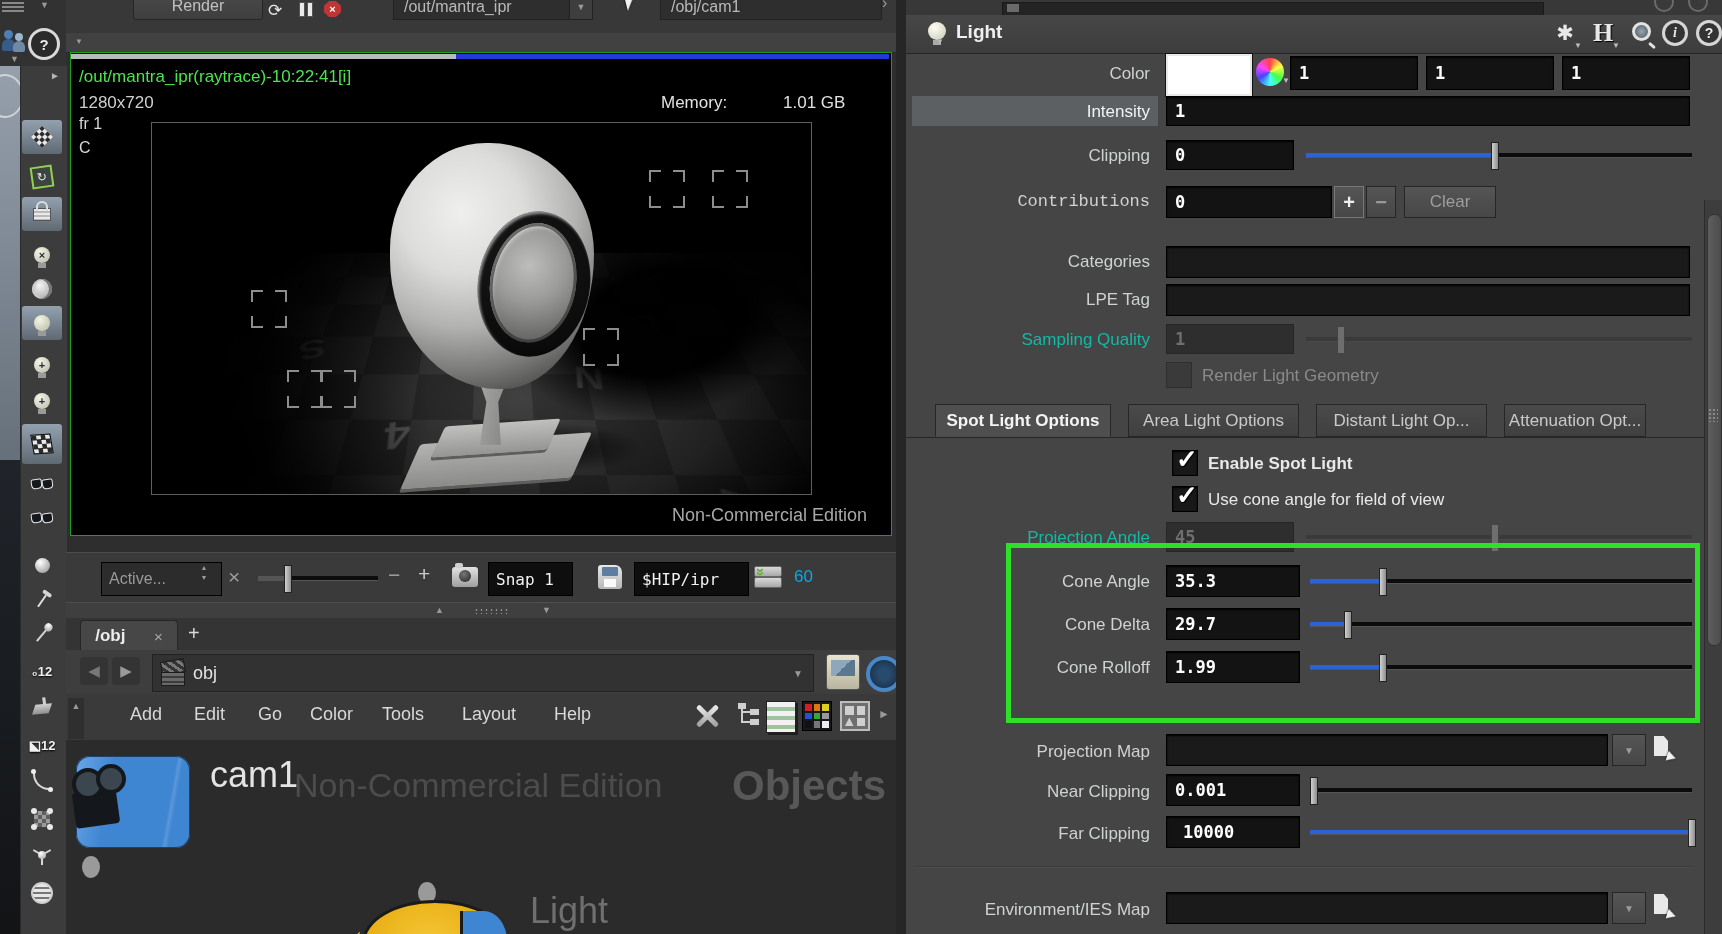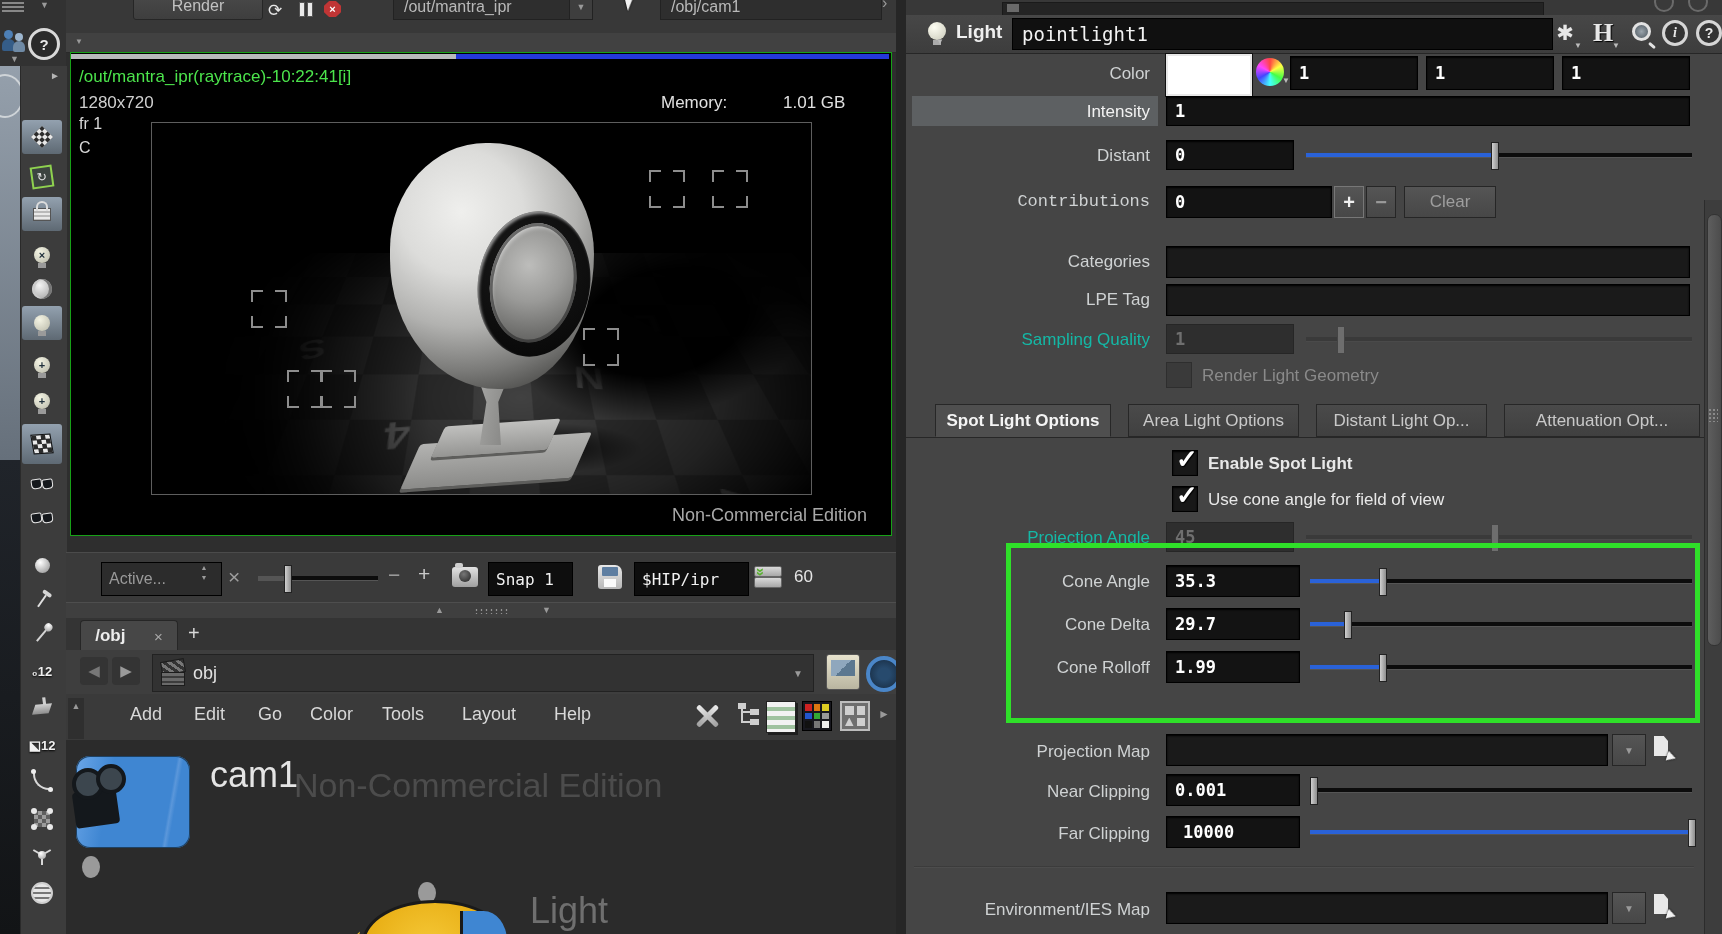--- a/index.html
+++ b/index.html
@@ -433,21 +433,21 @@
     </div>
     <div class="floppyic" style="left:532px;top:12px;"></div>
     <div class="ffield mono" style="left:568px;top:9px;width:106px;height:32px;">
       <span>$HIP/ipr</span>
     </div>
     <div class="stackic" style="left:688px;top:13px;">
         <i></i>
         <i></i>
         <b>»</b>
       </div>
-    <span class="abs" style="left:728px;top:14px;color:#e5e5e5;font-size:17px;text-align:right;">60</span>
+    <span class="abs" style="left:728px;top:14px;color:#0ea5e9;font-size:17px;text-align:right;">60</span>
   </div>
 
   <div id="splitter" class="abs">
     <span class="abs" style="left:369px;top:2px;font-size:9px;color:#9a9a9a;">▲</span>
     <div class="gripdots" style="left:408px;"></div>
     <span class="abs" style="left:476px;top:2px;font-size:9px;color:#9a9a9a;">▼</span>
   </div>
 
   <div id="nettabs" class="abs">
     <div id="objtab">
@@ -515,20 +515,21 @@
         <i></i>
         <i></i>
         <i></i>
         <i></i>
       </div>
     <span class="abs" style="left:812px;top:13px;color:#9a9a9a;font-size:12px;">►</span>
   </div>
 
   <div id="netcanvas" class="abs">
     <span class="wm" style="left:228px;top:26px;font-size:34px;">Non-Commercial Edition</span>
+    <span class="wm" style="left:666px;top:22px;font-size:42px;font-weight:bold;color:#585858;">Objects</span>
     <div id="camnode">
       <div class="camglyph">
           <i class="body"></i>
           <i class="r1"></i>
           <i class="r2"></i>
         </div>
     </div>
     <span class="abs" style="left:144px;top:14px;font-size:36px;color:#e4e4e4;">cam1</span>
     <div class="nodedot" style="left:16px;top:116px;"></div>
     <div class="nodedot" style="left:352px;top:142px;"></div>
@@ -542,23 +543,20 @@
       <div class="abs" style="left:96px;top:2px;width:540px;height:12px;background:#242424;border:1px solid #1a1a1a;"></div>
       <div class="abs" style="left:101px;top:4px;width:12px;height:8px;background:#6a6a6a;"></div>
       <div class="halfcirc" style="left:748px;"></div>
       <div class="halfcirc" style="left:782px;"></div>
     </div>
 
     <div id="pheader" class="abs">
       <div class="bulbicon" style="left:22px;top:7px;"></div>
       <span class="abs" style="left:30px;top:22px;font-size:8px;color:#bbb;">▼</span>
       <span class="abs" style="left:50px;top:6px;font-size:19px;font-weight:bold;color:#efefef;">Light</span>
-      <div id="pname" class="mono">
-          <span>pointlight1</span>
-        </div>
       <div class="hico" style="left:644px;">
           <span>✱</span>
         </div>
       <span class="abs" style="left:668px;top:26px;font-size:8px;color:#bbb;">▼</span>
       <div class="hico" style="left:682px;font-family:'Liberation Serif',serif;font-weight:bold;font-size:26px;text-shadow:1px 1px 1px #000;">
           <span>H</span>
         </div>
       <span class="abs" style="left:706px;top:26px;font-size:8px;color:#bbb;">▼</span>
       <div class="hico magico" style="left:722px;"></div>
       <div class="hico circico" style="left:756px;top:5px;font-style:italic;font-family:'Liberation Serif',serif;">
@@ -582,21 +580,21 @@
     <div class="pfield" style="left:656px;top:56px;width:128px;height:34px;">
         <span>1</span>
       </div>
 
     <div class="abs" style="left:6px;top:96px;width:246px;height:30px;background:#5d6062;"></div>
     <span class="plabel" style="top:102px;color:#f2f2f2;">Intensity</span>
     <div class="pfield" style="left:260px;top:96px;width:524px;height:30px;">
         <span>1</span>
       </div>
 
-    <span class="plabel" style="top:146px;">Distant</span>
+    <span class="plabel" style="top:146px;">Clipping</span>
     <div class="pfield" style="left:260px;top:140px;width:128px;height:30px;">
         <span>0</span>
       </div>
     <div class="hslider" style="left:400px;top:142px;width:386px;">
       <div class="track"></div>
         <div class="fill" style="width:48%;"></div>
         <div class="handle" style="left:48%;"></div>
     </div>
 
     <span class="plabel" style="top:192px;font-family:Liberation Mono, monospace;">Contributions</span>
@@ -637,21 +635,21 @@
     <div class="abs" style="left:0;top:404px;width:798px;height:34px;">
       <div class="ptab active" style="left:29px;width:176px;">
           <span>Spot Light Options</span>
         </div>
       <div class="ptab" style="left:222px;width:171px;">
           <span>Area Light Options</span>
         </div>
       <div class="ptab" style="left:410px;width:171px;">
           <span>Distant Light Op...</span>
         </div>
-      <div class="ptab" style="left:598px;width:196px;">
+      <div class="ptab" style="left:598px;width:142px;">
           <span>Attenuation Opt...</span>
         </div>
       <div id="tabline" style="top:33px;"></div>
     </div>
 
     <div class="hcheck" style="left:266px;top:450px;">
         <span>✓</span>
       </div>
     <span class="clabel" style="left:302px;top:454px;font-weight:bold;">Enable Spot Light</span>
 

